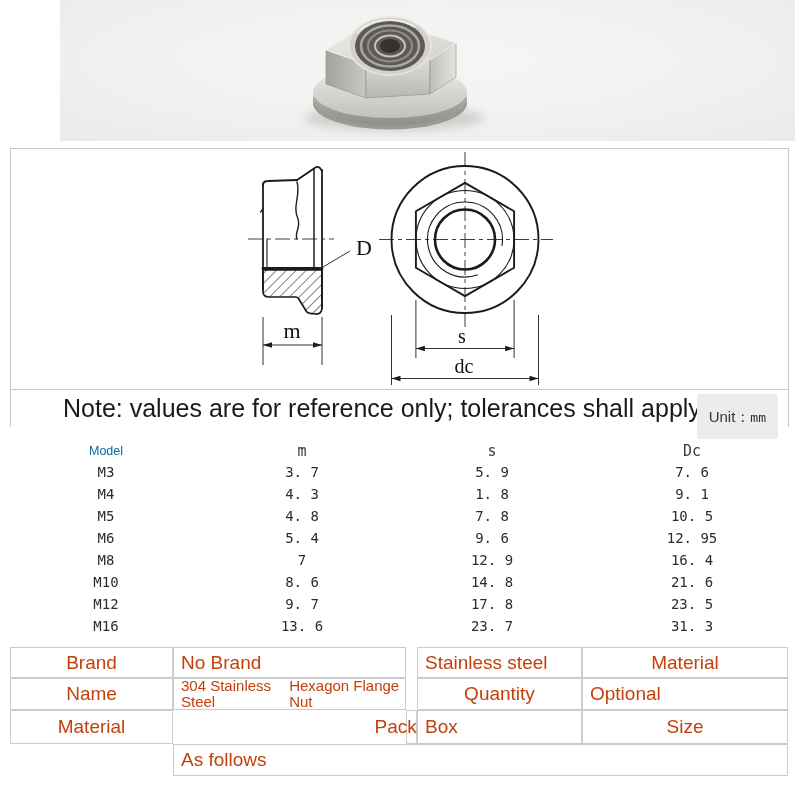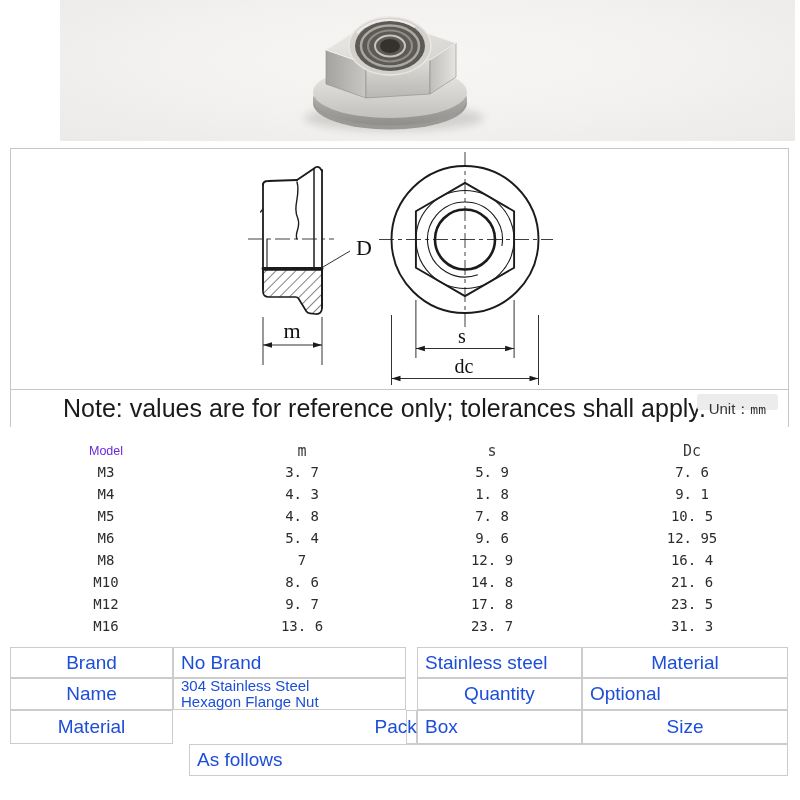--- a/index.html
+++ b/index.html
@@ -19,43 +19,43 @@
   .dim-label { position:absolute; font-family:"Liberation Serif",serif; color:#111; text-align:center; }
   .lbl-D  { left:336px; top:86px;  width:34px; font-size:22px; }
   .lbl-m  { left:261px; top:169px; width:40px; font-size:22px; }
   .lbl-s  { left:431px; top:176px; width:40px; font-size:20px; }
   .lbl-dc { left:430px; top:206px; width:46px; font-size:20px; }
 
   .note-row { position:absolute; left:0; top:240px; width:777px; height:38px;
               border-top:1px solid #c6c6c6; background:#fff; }
   .note-text { position:absolute; left:52px; top:0; height:38px; line-height:37px;
                font-size:25px; color:#1a1a1a; white-space:nowrap; }
-  .unit-chip { position:absolute; right:10px; top:4px; height:16px; line-height:29px;
-               background:#ececec; border-radius:3px; padding:0 12px; color:#333;
+  .unit-chip { position:absolute; right:10px; top:4px; height:45px; line-height:29px;
+               background:#ececec; border-radius:3px; padding:8px 12px; color:#333;
                font-size:15px; white-space:nowrap; }
   .unit-chip .mm { font-family:"DejaVu Sans Mono",monospace; font-size:13px; color:#2f2f2f; }
 
   
   .spec { position:absolute; left:0; top:441px; width:800px; color:#2c2c2c; }
   .spec-row { display:grid; grid-template-columns:212px 180px 200px 200px; height:22px; line-height:22px; }
   .spec-row.hdr { height:20px; line-height:20px; }
   .spec-cell { text-align:center; font-family:"DejaVu Sans Mono",monospace; font-size:14px; }
   .spec-row.hdr .spec-cell { font-size:15px; color:#3a3a3a; }
-  .spec-row.hdr .spec-cell.model-h { font-family:"Liberation Sans",sans-serif; font-size:12.5px; color:#6d28d9; }
+  .spec-row.hdr .spec-cell.model-h { font-family:"Liberation Sans",sans-serif; font-size:12.5px; color:#0369a1; }
 
   
   .info { position:absolute; left:10px; top:647px; width:778px;
           display:grid; grid-template-columns:163px 233px 11px 165px 206px;
-          grid-template-rows:31px 32px 34px 32px; color:#1d4ed8; }
+          grid-template-rows:31px 32px 34px 32px; color:#c2410c; }
   .cell { border:1px solid #cccccc; background:#fff; display:flex; align-items:center; font-size:19px; }
   .cell.lbl { justify-content:center; }
   .cell.val { justify-content:flex-start; padding-left:7px; }
   .cell.gap { border:none; }
-  .name-val { display:flex; flex-direction:column; line-height:16px; font-size:15px; }
-  .span-cell { grid-column:2 / 6;margin-left:16px; }
+  .name-val { display:flex; flex-direction:row; line-height:16px; font-size:15px; }
+  .span-cell { grid-column:2 / 6; }
 </style>
 </head>
 <body>
 
 <div class="screen">
 
   <div class="photo">
     <svg width="735" height="141" viewBox="0 0 735 141">
       <defs>
         <filter id="soft" x="-40%" y="-40%" width="180%" height="180%">

